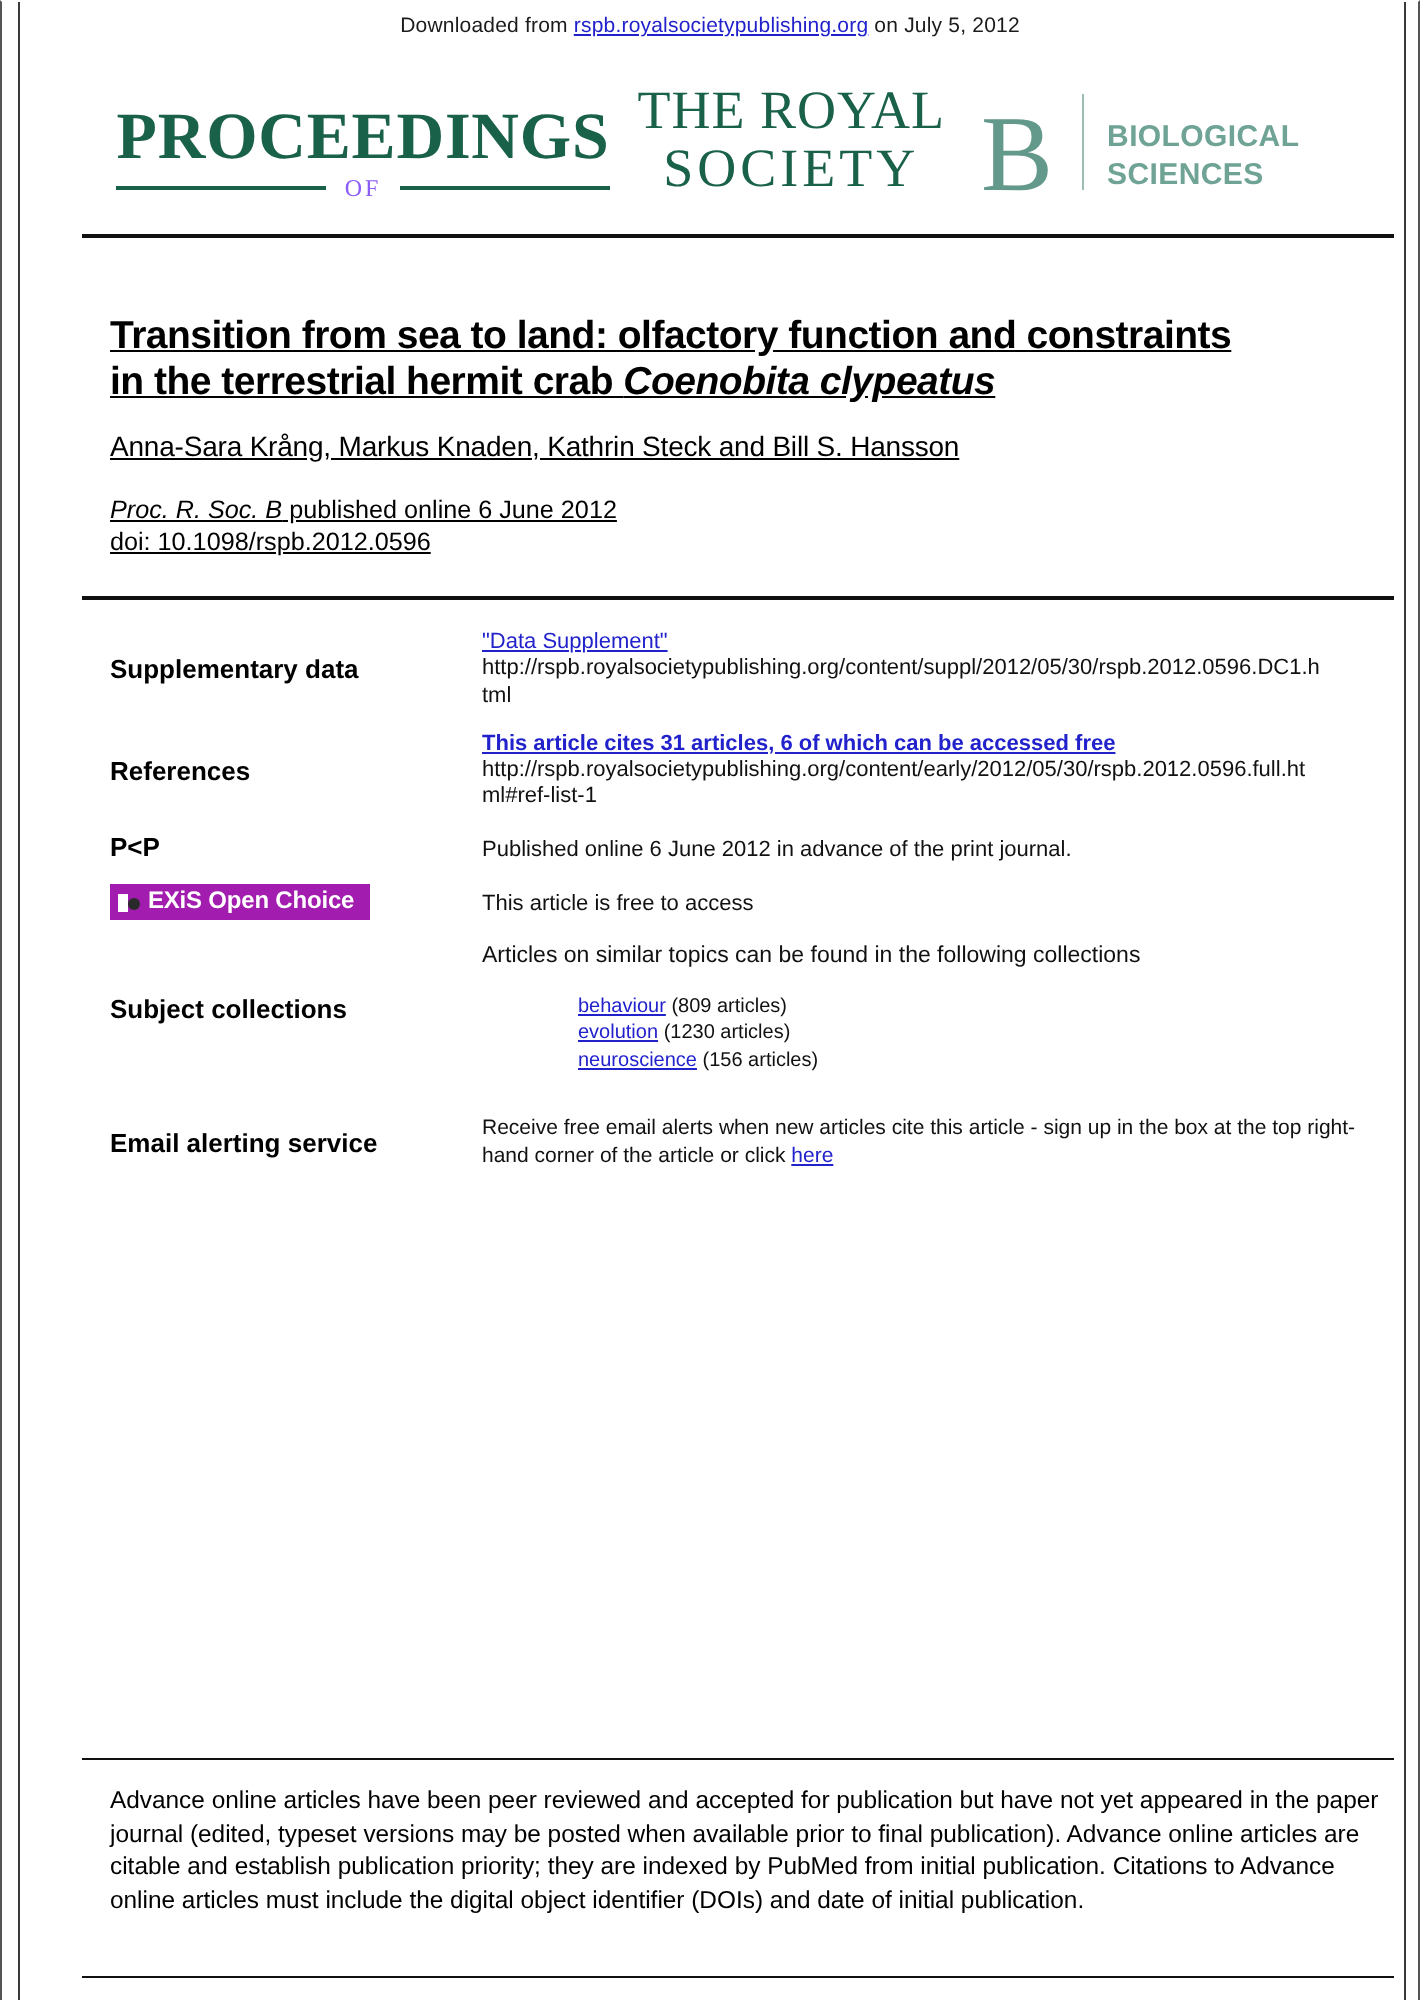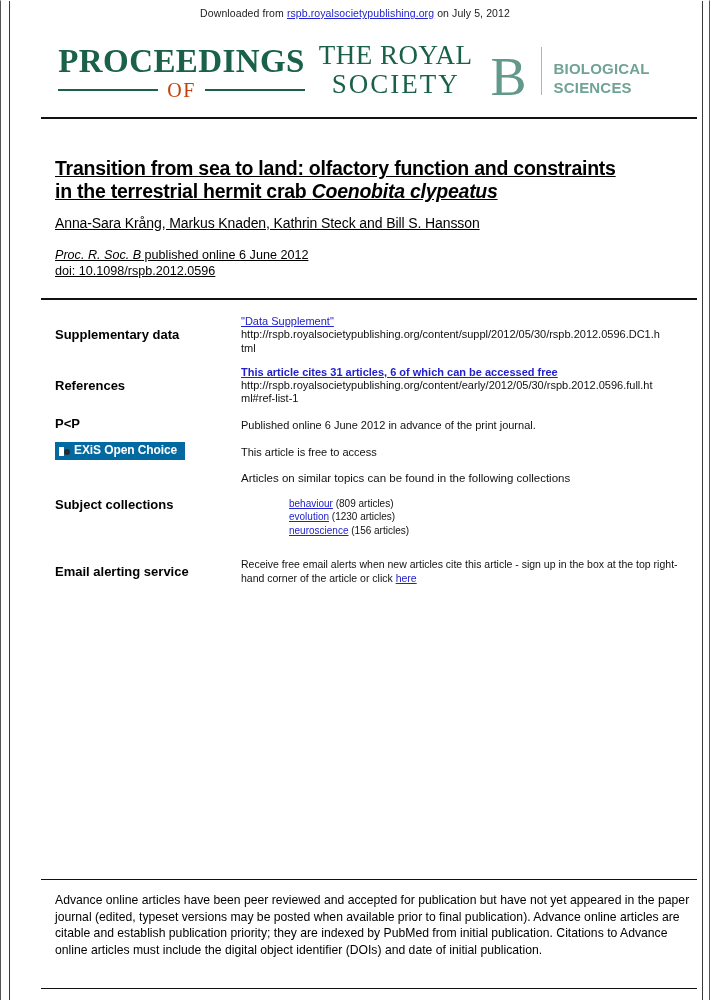--- a/index.html
+++ b/index.html
@@ -84,23 +84,23 @@
     width: 100%;
     margin-top: 2px;
   }
   .mh-rule {
     flex: 1 1 auto;
     height: 2px;
     background: #1a6149;
   }
   .mh-of {
     font-family: "Liberation Serif", serif;
-    font-size: 20px;
+    font-size: 12px;
     letter-spacing: 1.5px;
-    color: #c2410c;
+    color: #8b5cf6;
     padding: 0 9px;
     line-height: 1;
   }
   .mh-royal {
     font-family: "Liberation Serif", serif;
     font-size: 27px;
     color: #1a6149;
     line-height: 1.08;
     letter-spacing: 0.5px;
     text-align: center;
@@ -206,21 +206,21 @@
   }
   .meta-val .plain {
     font-size: 11.5px;
   }
   .meta-val.pp-val { padding-top: 2px; }
 
   
   .exis-badge {
     display: inline-flex;
     align-items: center;
-    background: #0369a1;
+    background: #a21caf;
     color: #ffffff;
     font-size: 12px;
     font-weight: bold;
     padding: 2px 8px 2px 4px;
     line-height: 1.12;
     letter-spacing: -0.1px;
   }
   .exis-mark {
     display: inline-block;
     width: 11px;

